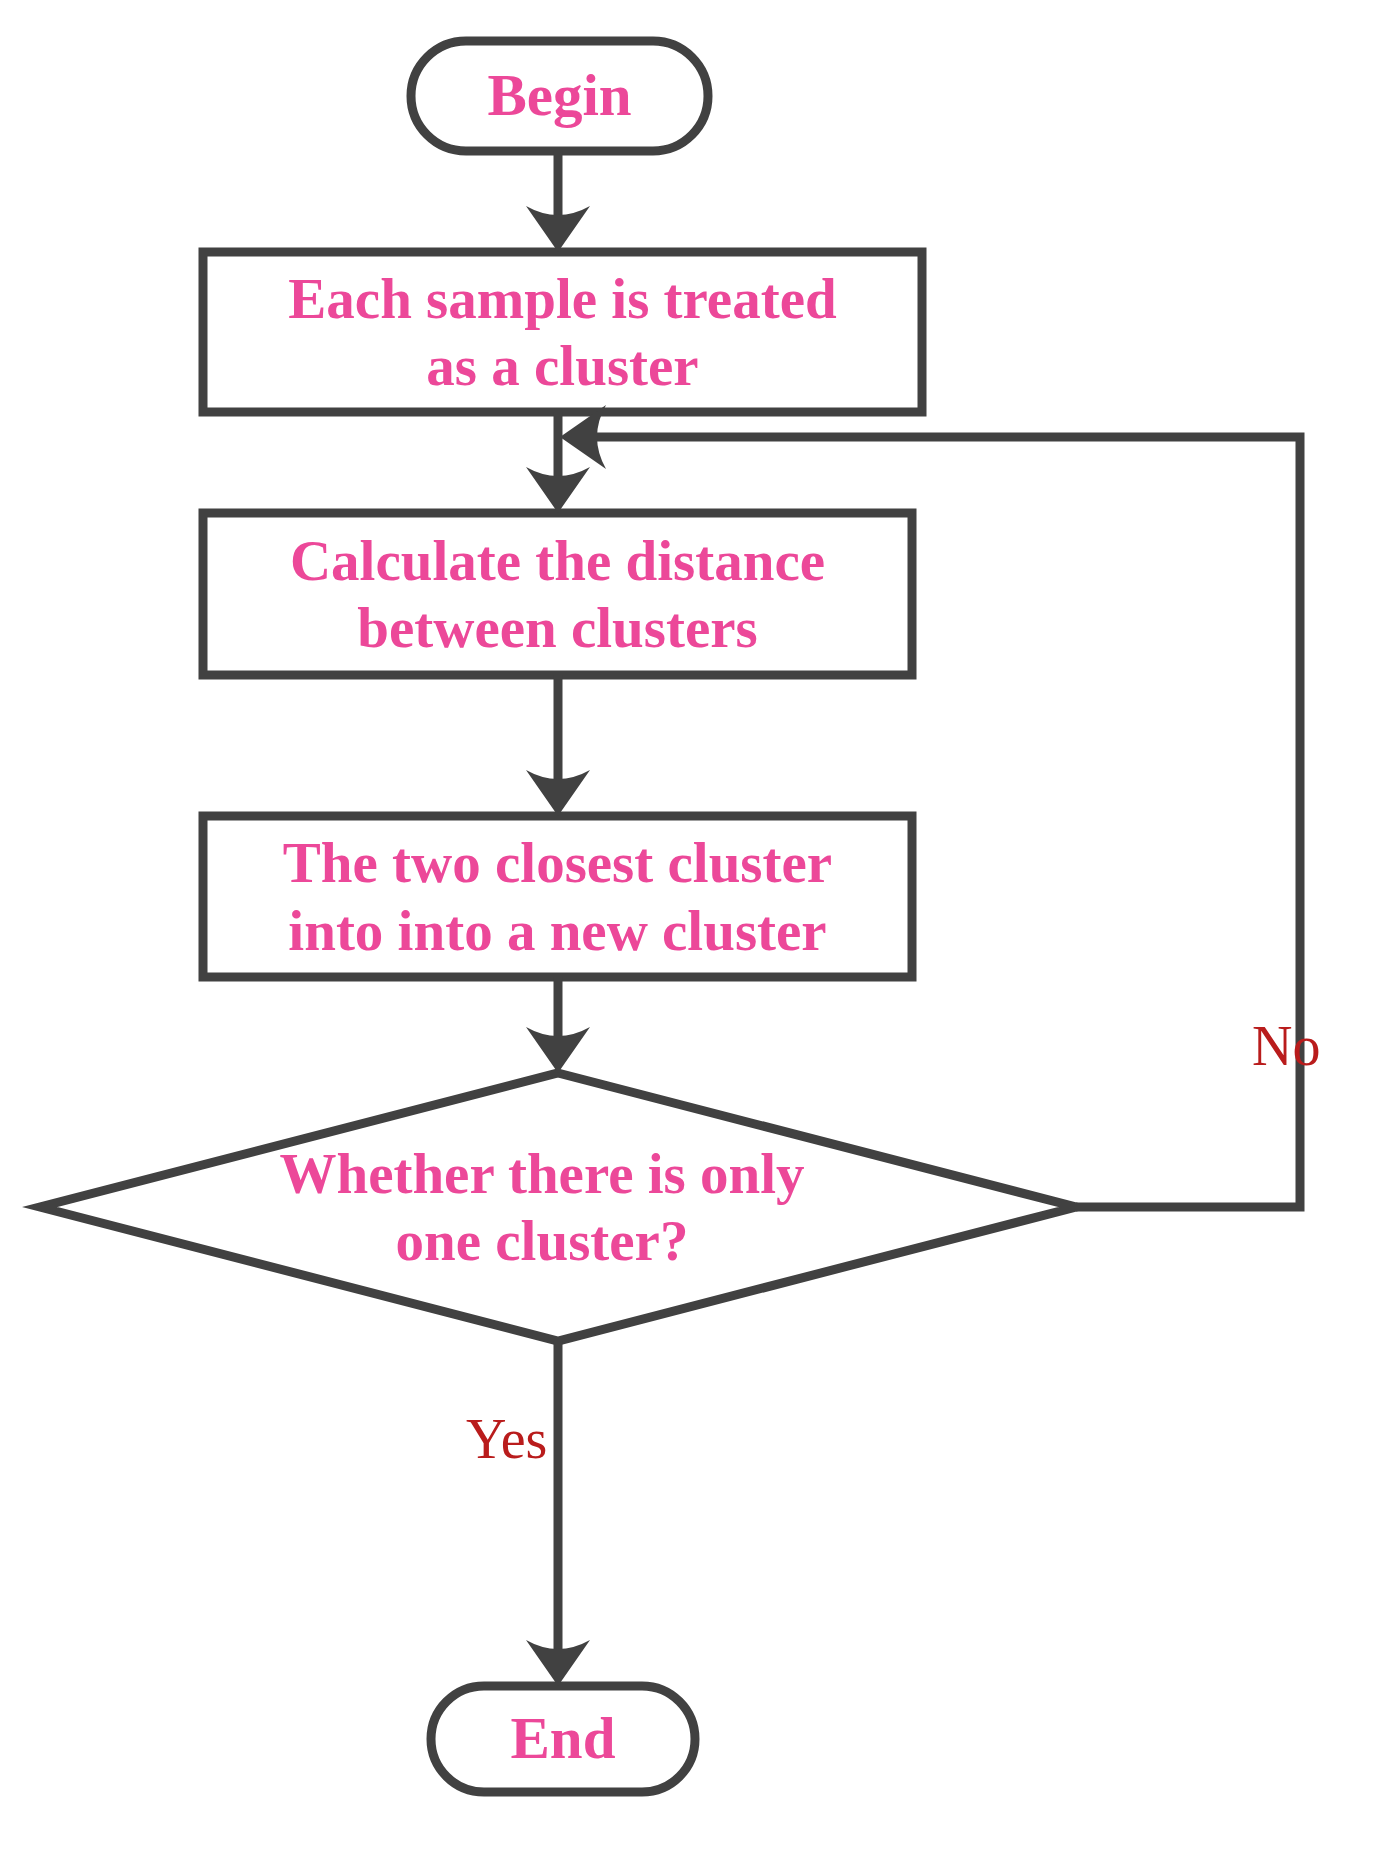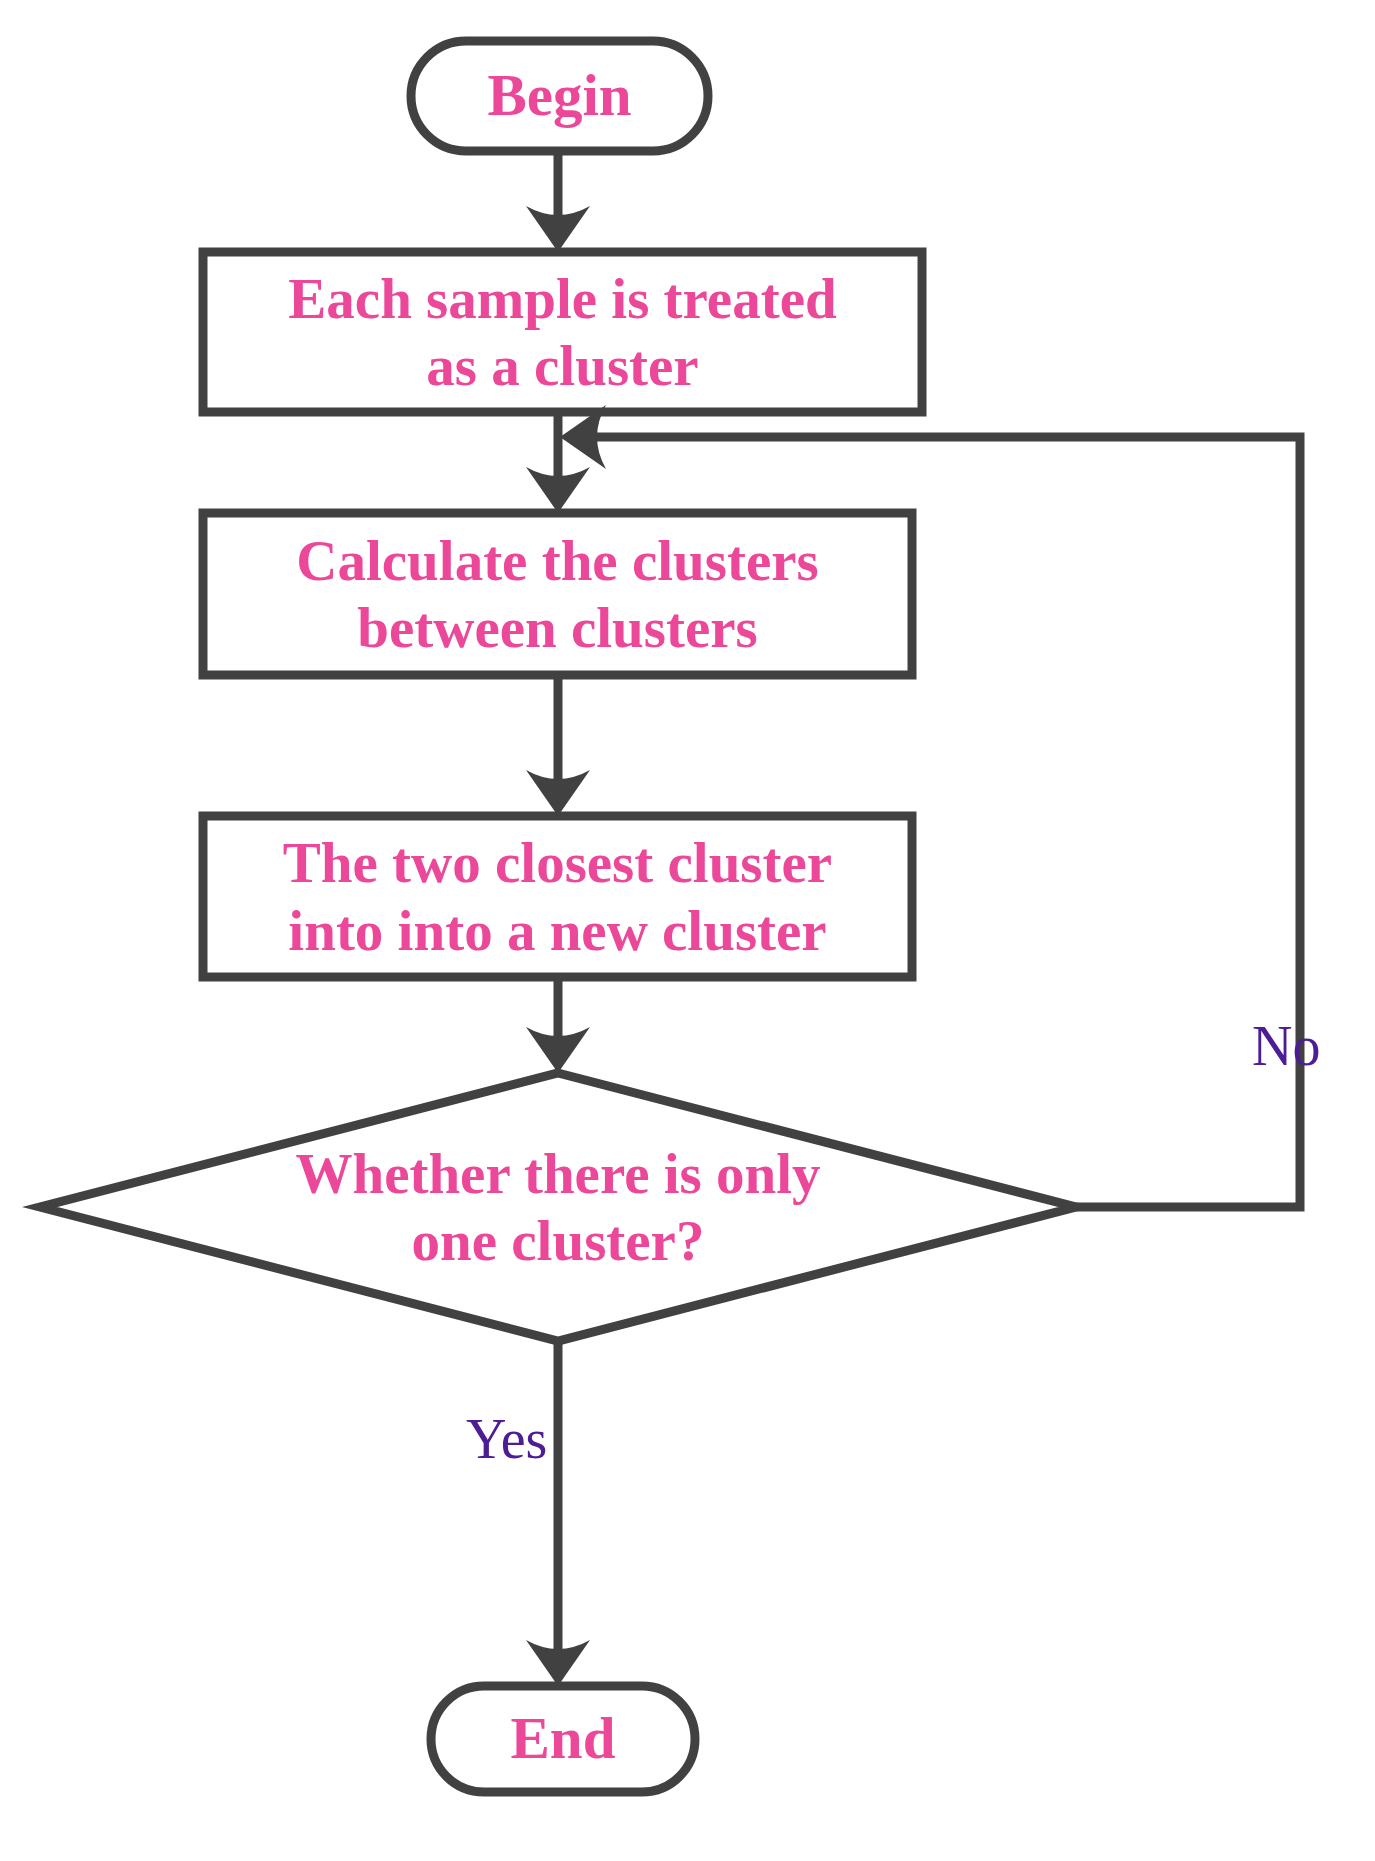--- a/index.html
+++ b/index.html
@@ -44,21 +44,21 @@
     font-size: 59px;
   }
   .process-label {
     font-size: 57px;
   }
   .decision-label {
     font-size: 57px;
   }
   .edge-label {
     position: absolute;
-    color: #4c1d95;
+    color: #b91c1c;
     font-family: "Liberation Serif", "DejaVu Serif", serif;
     font-weight: normal;
     font-size: 56px;
     line-height: 1;
     white-space: pre;
   }
   .hit {
     position: absolute;
   }
 </style>
@@ -118,30 +118,30 @@
   <div class="node-label terminator-label" style="left:411px; top:41px; width:297px; height:110px;">
     <span>Begin</span>
   </div>
 
   <div class="node-label process-label" style="left:203px; top:252px; width:719px; height:160px;text-align:right;">
     <span>Each sample is treated</span>
     <span>as a cluster</span>
   </div>
 
   <div class="node-label process-label" style="left:203px; top:513px; width:709px; height:162px;">
-    <span>Calculate the clusters</span>
+    <span>Calculate the distance</span>
     <span>between clusters</span>
   </div>
 
   <div class="node-label process-label" style="left:203px; top:816px; width:709px; height:161px;">
     <span>The two closest cluster</span>
     <span>into into a new cluster</span>
   </div>
 
-  <div class="node-label decision-label" style="left:40px; top:1073px; width:1036px; height:268px;">
+  <div class="node-label decision-label" style="left:24px; top:1073px; width:1036px; height:268px;">
     <span>Whether there is only</span>
     <span>one cluster?</span>
   </div>
 
   <div class="node-label terminator-label" style="left:431px; top:1686px; width:264px; height:106px;text-align:center;">
     <span>End</span>
   </div>
 
   <div class="edge-label" style="left:1196px; top:962px;">
     <span>No</span>

